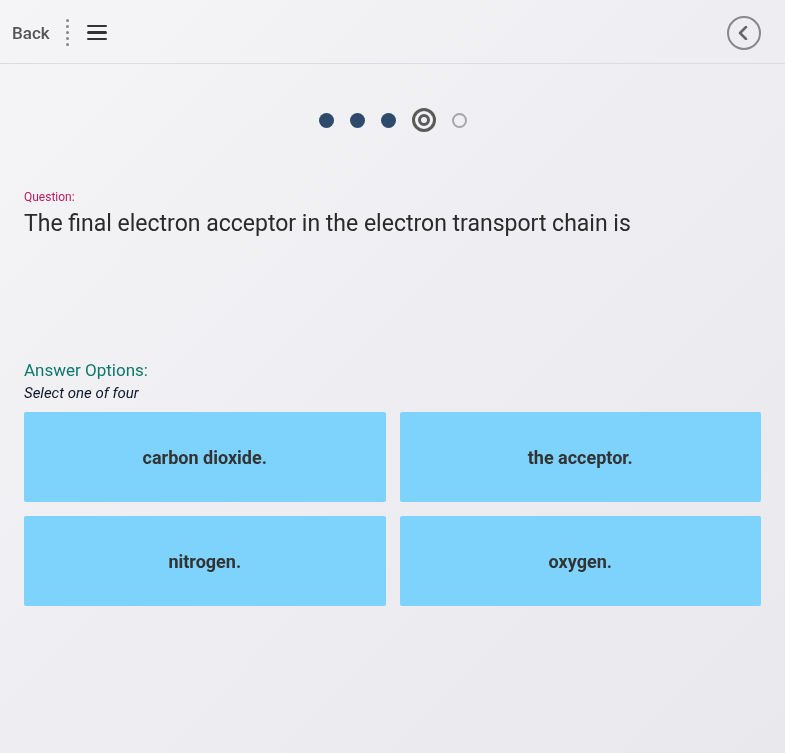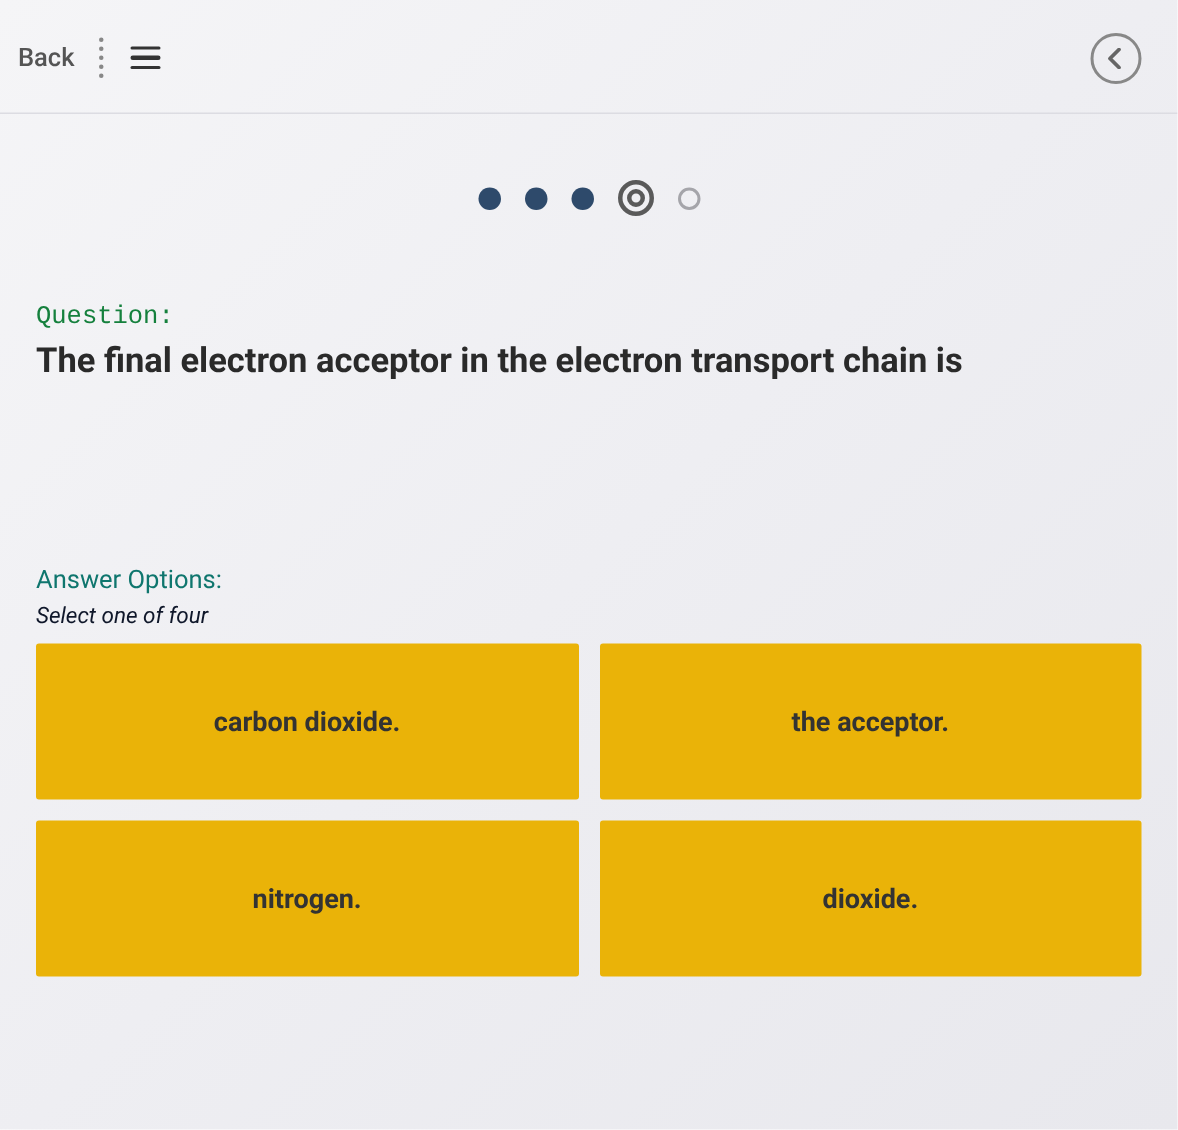--- a/index.html
+++ b/index.html
@@ -11,21 +11,21 @@
       overflow: hidden;
       position: relative;
       color: #3a3a3a;
     }
     .topbar {
       display: flex;
       align-items: center;
       justify-content: space-between;
       padding: 16px 24px 14px 8px;
       border-bottom: 1px solid #dcdce2;
-      height: 76px;
+      height: 64px;
     }
     .topbar-left {
       display: flex;
       align-items: center;
       gap: 14px;
     }
     .back-label {
       font-size: 17px;
       color: #555;
       font-weight: 500;
@@ -101,28 +101,27 @@
       background: transparent;
     }
     .dot-empty {
       width: 15px;
       height: 15px;
       border-radius: 50%;
       border: 2px solid #a5a5aa;
       background: transparent;
     }
     .question-label {
-      font-size: 17px;
-      color: #15803d;
+      font-size: 12px;
+      color: #be185d;
       margin-bottom: 4px;
-      font-family: Liberation Mono, monospace;
     }
     .question-text {
       font-size: 23px;
-      font-weight: 700;
+      font-weight: 400;
       color: #2a2a2a;
       margin-bottom: 120px;
       line-height: 1.4;
     }
     .answer-label {
       font-size: 17px;
       color: #0f766e;
       margin-bottom: 4px;
     }
     .answer-hint {
@@ -130,22 +129,22 @@
       color: #0f172a;
       font-style: italic;
       margin-bottom: 10px;
     }
     .options-grid {
       display: grid;
       grid-template-columns: 1fr 1fr;
       gap: 14px;
     }
     .option {
-      background: #eab308;
-      height: 104px;
+      background: #7dd3fc;
+      height: 90px;
       display: flex;
       align-items: center;
       justify-content: center;
       font-size: 18px;
       font-weight: 700;
       color: #333;
       cursor: pointer;
       border-radius: 2px;
     }
   </style>
@@ -190,16 +189,16 @@
   <div class="question-label">Question:</div>
   <div class="question-text">The final electron acceptor in the electron transport chain is</div>
 
   <div class="answer-label">Answer Options:</div>
   <div class="answer-hint">Select one of four</div>
 
   <div class="options-grid">
     <div class="option">carbon dioxide.</div>
     <div class="option">the acceptor.</div>
     <div class="option">nitrogen.</div>
-    <div class="option">dioxide.</div>
+    <div class="option">oxygen.</div>
   </div>
 
 </div>
 
 </body></html>

